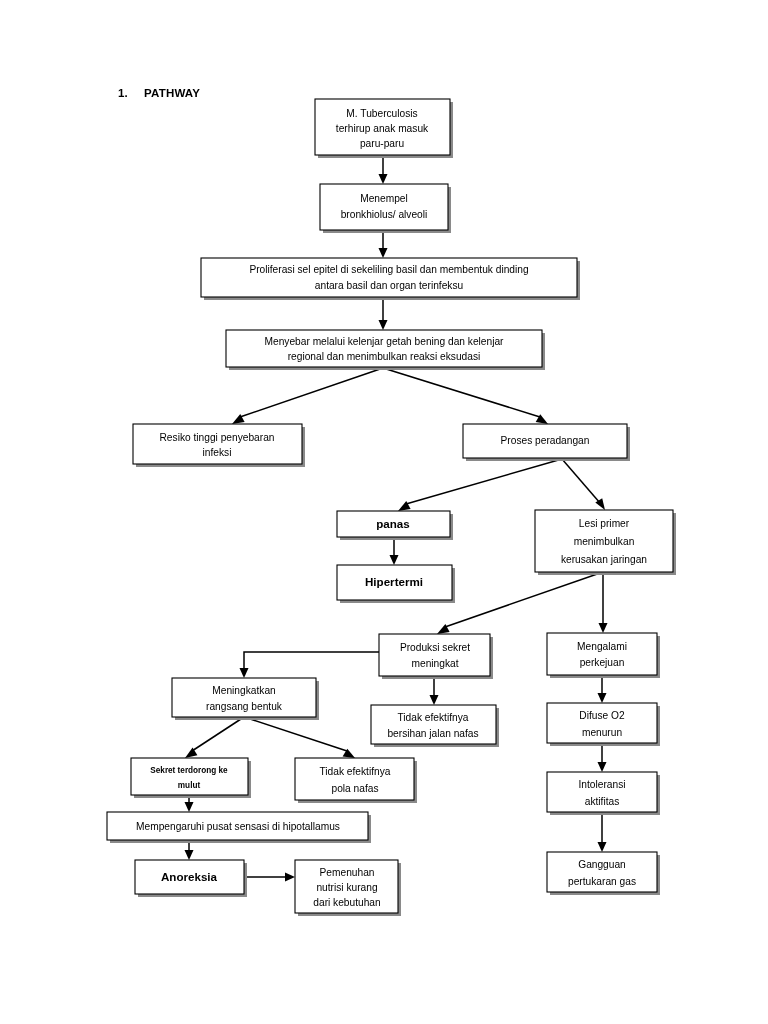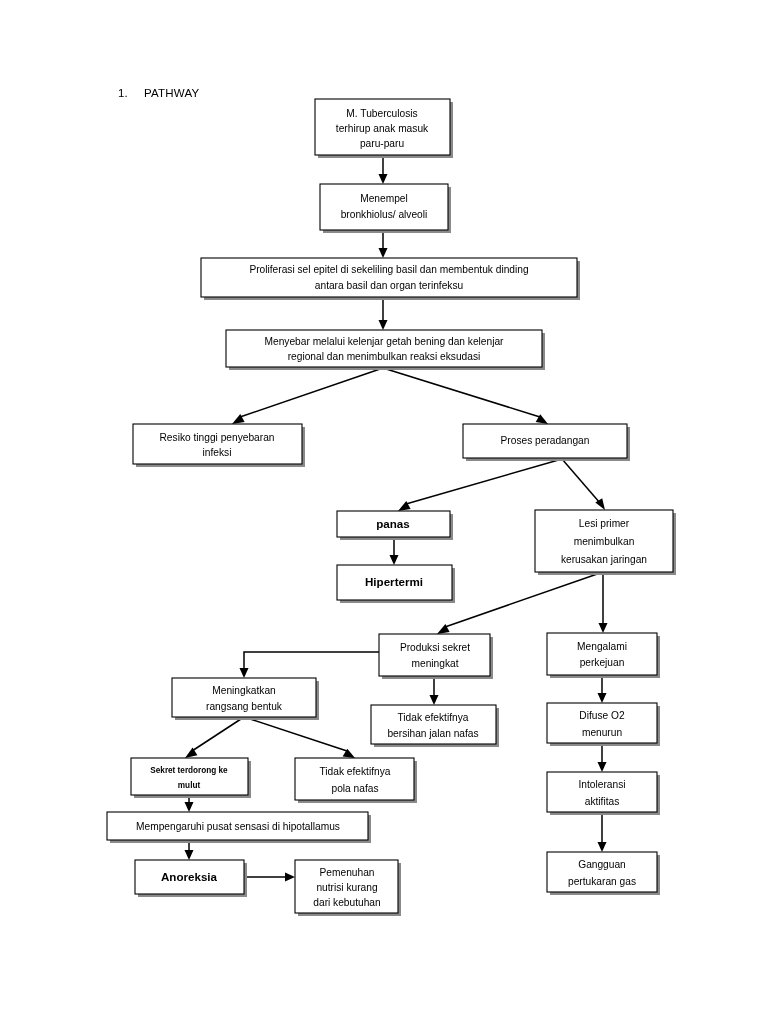--- a/index.html
+++ b/index.html
@@ -19,21 +19,21 @@
     position: relative;
     width: 768px;
     height: 1024px;
     background: #ffffff;
   }
   #heading {
     position: absolute;
     left: 118px;
     top: 87px;
     font-size: 11.5px;
-    font-weight: normal;
+    font-weight: bold;
     letter-spacing: 0.2px;
     white-space: nowrap;
   }
   #heading .num {
     display: inline-block;
     width: 26px;
   }
   svg#flow {
     position: absolute;
     left: 0;

